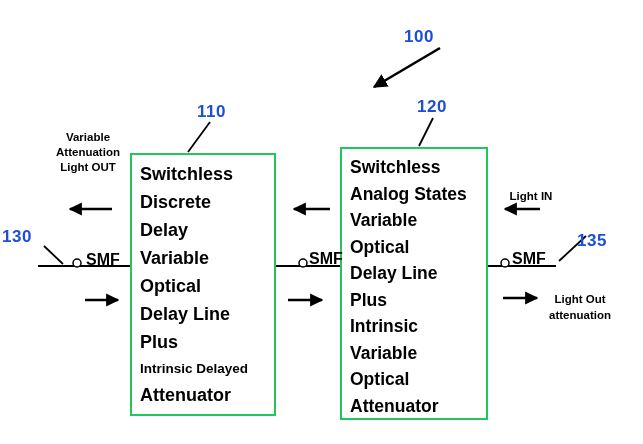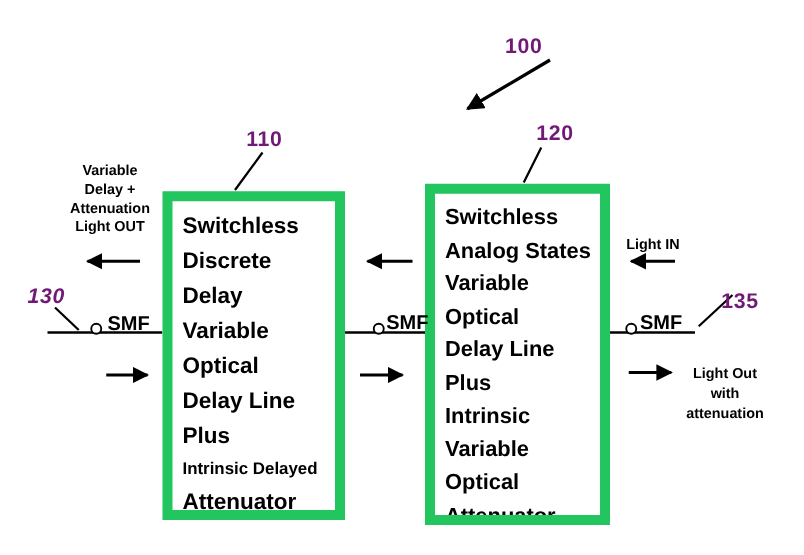--- a/index.html
+++ b/index.html
@@ -14,29 +14,29 @@
     height: 444px;
     background: #ffffff;
     overflow: hidden;
   }
   .overlay {
     position: absolute;
     left: 0; top: 0;
     width: 643px; height: 444px;
     pointer-events: none;
   }
-  .abs { position: absolute; color: #701a75; text-align: center; }
+  .abs { position: absolute; color: #1d4ed8; text-align: center; }
   .ref {
     font-size: 17px;
     font-weight: bold;
     letter-spacing: 0.5px;
   }
   .box {
     position: absolute;
-    border: 8px solid #22c55e;
+    border: 2px solid #22c55e;
     background: #fff;
     box-sizing: border-box;
     padding: 5px 2px 0 8px;
     overflow: hidden;
   }
   .box110 { left: 130px; top: 153px; width: 146px; height: 263px; }
   .box120 { left: 340px; top: 147px; width: 148px; height: 273px; }
   .box110 .bline { font-size: 18px; font-weight: bold; line-height: 28px; white-space: nowrap; }
   .box110 .bline.sm { font-size: 13.5px; line-height: 26px; }
   .box110 .bline.last { line-height: 27px; }
@@ -87,22 +87,22 @@
     <line x1="112" y1="209" x2="70" y2="209" stroke="#000" stroke-width="2.4" marker-end="url(#arrow)"></line>
     <line x1="85" y1="300" x2="118" y2="300" stroke="#000" stroke-width="2.4" marker-end="url(#arrow)"></line>
     <line x1="330" y1="209" x2="294" y2="209" stroke="#000" stroke-width="2.4" marker-end="url(#arrow)"></line>
     <line x1="288" y1="300" x2="322" y2="300" stroke="#000" stroke-width="2.4" marker-end="url(#arrow)"></line>
     <line x1="540" y1="209" x2="505" y2="209" stroke="#000" stroke-width="2.4" marker-end="url(#arrow)"></line>
     <line x1="503" y1="298" x2="537" y2="298" stroke="#000" stroke-width="2.4" marker-end="url(#arrow)"></line>
   </svg>
 
   <div class="abs ref" style="left:404px; top:27px;">100</div>
   <div class="abs ref" style="left:197px; top:102px;">110</div>
-  <div class="abs ref" style="left:429px; top:97px;">120</div>
-  <div class="abs ref" style="left:22px; top:227px;font-style:italic;">130</div>
+  <div class="abs ref" style="left:417px; top:97px;">120</div>
+  <div class="abs ref" style="left:2px; top:227px;">130</div>
   <div class="abs ref" style="left:577px; top:231px;">135</div>
 
   <div class="box box110">
     <div class="bline">Switchless</div>
     <div class="bline">Discrete</div>
     <div class="bline">Delay</div>
     <div class="bline">Variable</div>
     <div class="bline">Optical</div>
     <div class="bline">Delay Line</div>
     <div class="bline">Plus</div>
@@ -118,30 +118,28 @@
     <div class="bline">Delay Line</div>
     <div class="bline">Plus</div>
     <div class="bline">Intrinsic</div>
     <div class="bline">Variable</div>
     <div class="bline">Optical</div>
     <div class="bline">Attenuator</div>
   </div>
 
   <div class="note" style="left:44px; top:130px; width:88px;">
     <div>Variable</div>
-    <div>Delay +</div>
     <div>Attenuation</div>
     <div>Light OUT</div>
   </div>
 
-  <div class="note" style="left:501px; top:189px; width:60px; text-align:left;">Light IN</div>
+  <div class="note" style="left:501px; top:189px; width:60px; text-align:center;">Light IN</div>
 
   <div class="note" style="left:538px; top:291px; width:84px; line-height:16px;">
     <div>Light Out</div>
-    <div>with</div>
     <div>attenuation</div>
   </div>
 
   <div class="smf" style="left:86px; top:251px;">SMF</div>
   <div class="smf" style="left:309px; top:250px;">SMF</div>
   <div class="smf" style="left:512px; top:250px;">SMF</div>
 
 </div>
 
 </body></html>

